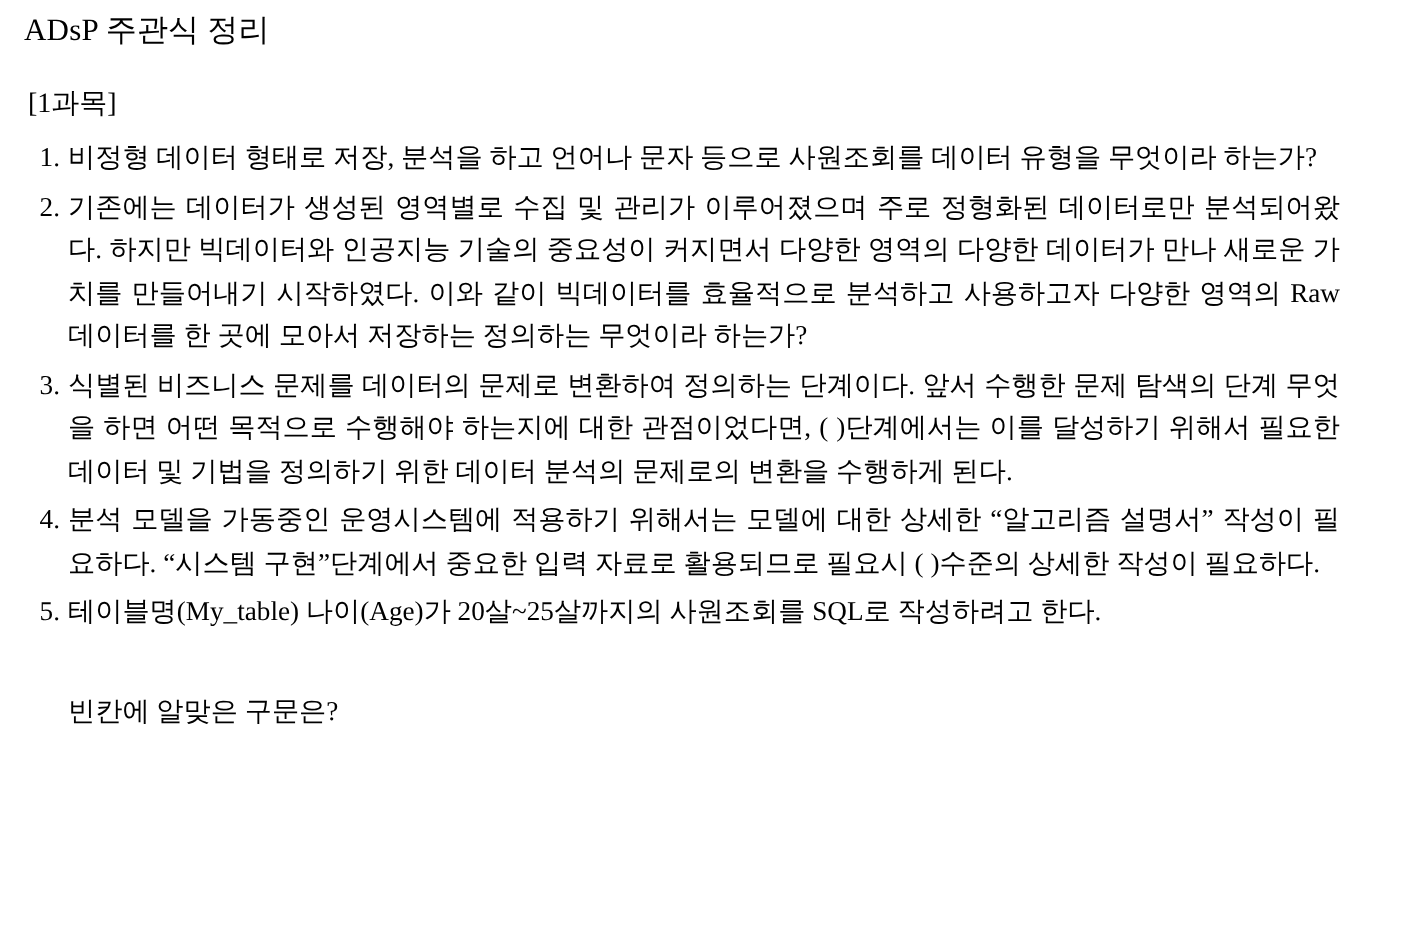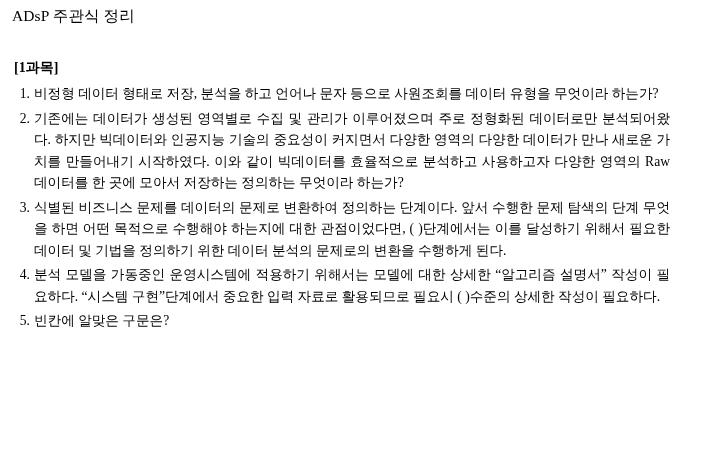--- a/index.html
+++ b/index.html
@@ -24,23 +24,22 @@
   .doc-title {
     font-size: 15.5px;
     line-height: 20px;
     margin: 0 0 0 2px;
     letter-spacing: 0.1px;
     white-space: nowrap;
   }
   .section-head {
     font-size: 14px;
     line-height: 18px;
-    margin: 33px 0 6px 4px;
+    margin: 18px 0 6px 4px;
     white-space: nowrap;
-    font-weight: bold;
   }
   ol.qlist {
     list-style: none;
     margin: 0;
     padding: 0;
   }
   ol.qlist > li {
     position: relative;
     padding-left: 24px;
     margin-bottom: 3px;
@@ -56,20 +55,21 @@
     width: 18px;
     text-align: right;
     font-size: 13.6px;
     line-height: 21.5px;
   }
   .qtext {
     display: block;
   }
   .last-line {
     display: block;
+    margin-top: 28px;
   }
 </style>
 </head>
 <body>
 
 <div class="page">
 
   <div class="doc-title">ADsP 주관식 정리</div>
 
   <div class="section-head">[1과목]</div>
@@ -91,18 +91,19 @@
       <span class="qtext">식별된 비즈니스 문제를 데이터의 문제로 변환하여 정의하는 단계이다. 앞서 수행한 문제 탐색의 단계 무엇을 하면 어떤 목적으로 수행해야 하는지에 대한 관점이었다면, (    )단계에서는 이를 달성하기 위해서 필요한 데이터 및 기법을 정의하기 위한 데이터 분석의 문제로의 변환을 수행하게 된다.</span>
     </li>
 
     <li>
       <span class="num">4.</span>
       <span class="qtext">분석 모델을 가동중인 운영시스템에 적용하기 위해서는 모델에 대한 상세한 “알고리즘 설명서” 작성이 필요하다. “시스템 구현”단계에서 중요한 입력 자료로 활용되므로 필요시 (    )수준의 상세한 작성이 필요하다.</span>
     </li>
 
     <li>
       <span class="num">5.</span>
+      <span class="qtext">테이블명(My_table) 나이(Age)가  20살~25살까지의 사원조회를 SQL로 작성하려고 한다.</span>
       <span class="last-line">빈칸에 알맞은 구문은?</span>
     </li>
 
   </ol>
 
 </div>
 
 </body></html>

